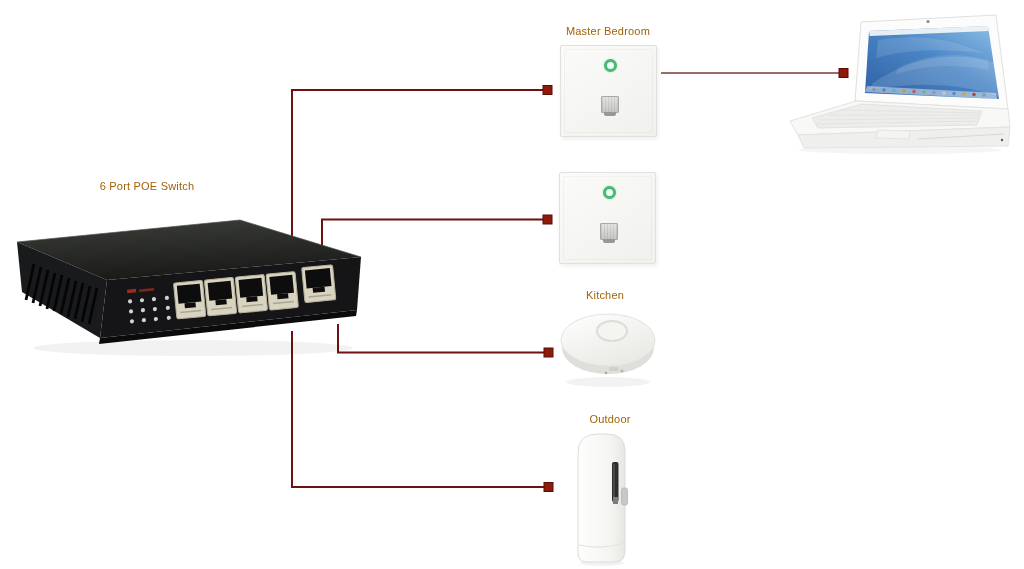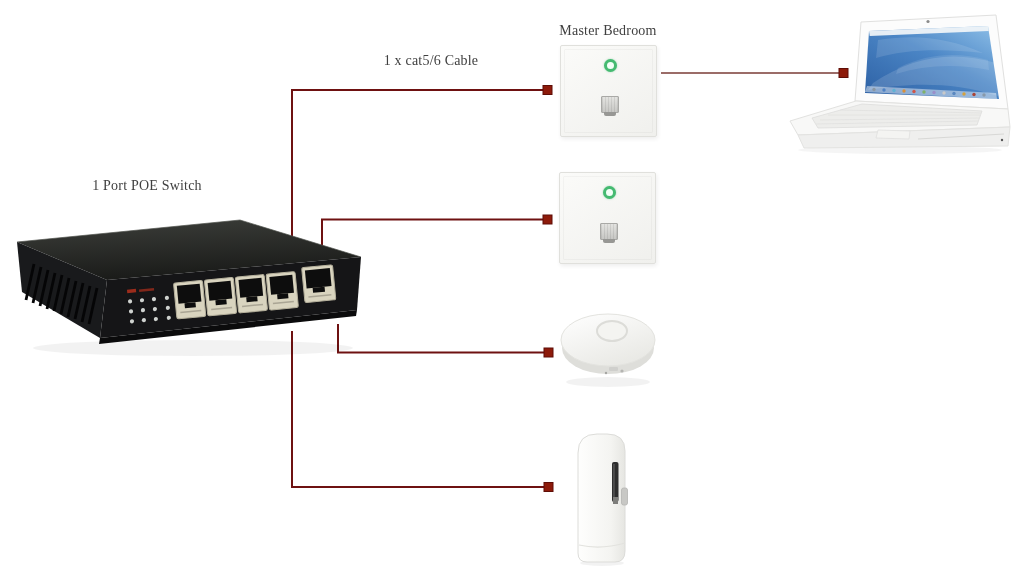--- a/index.html
+++ b/index.html
@@ -8,26 +8,25 @@
     width: 1024px;
     height: 569px;
     background: #ffffff;
     overflow: hidden;
     font-family: "Liberation Sans", sans-serif;
   }
   .lbl {
     position: absolute;
     width: 220px;
     text-align: center;
-    font-size: 14px;
+    font-size: 11px;
     line-height: 14px;
-    color: #404040;
+    color: #a16207;
     letter-spacing: 0.2px;
     user-select: none;
-    font-family: Liberation Serif, serif;
   }
   .abs { position: absolute; }
 
   
   .plate {
     position: absolute;
     width: 95px;
     height: 90px;
     background: linear-gradient(145deg, #fbfbf9, #f0f0ed);
     border: 1px solid #e0e0dc;
@@ -259,17 +258,18 @@
       <line x1="42" y1="112" x2="201" y2="110"></line>
       <line x1="50" y1="107" x2="202" y2="107"></line>
       <line x1="62" y1="102" x2="203" y2="105"></line>
     </g>
     <polygon points="20,127 232,119 230,138 26,140" fill="#efefee" stroke="#e3e3e1" stroke-width="1"></polygon>
     <polygon points="100,122 132,123 131,131 98,130" fill="#f4f4f2" stroke="#e0e0de" stroke-width="0.8"></polygon>
     <line x1="140" y1="131" x2="226" y2="126" stroke="#d8d8d6" stroke-width="1"></line>
     <circle cx="224" cy="132" r="1.2" fill="#555555"></circle>
   </svg>
 
-  <div class="lbl" style="left:37px;top:179px">1 Port POE Switch</div>
-  <div class="lbl" style="left:321px;top:54px">1 x cat5/6 Cable</div>
+  <div class="lbl" style="left:37px;top:179px">6 Port POE Switch</div>
   <div class="lbl" style="left:498px;top:24px">Master Bedroom</div>
+  <div class="lbl" style="left:495px;top:288px">Kitchen</div>
+  <div class="lbl" style="left:500px;top:412px">Outdoor</div>
 
 </div>
 
 </body></html>

